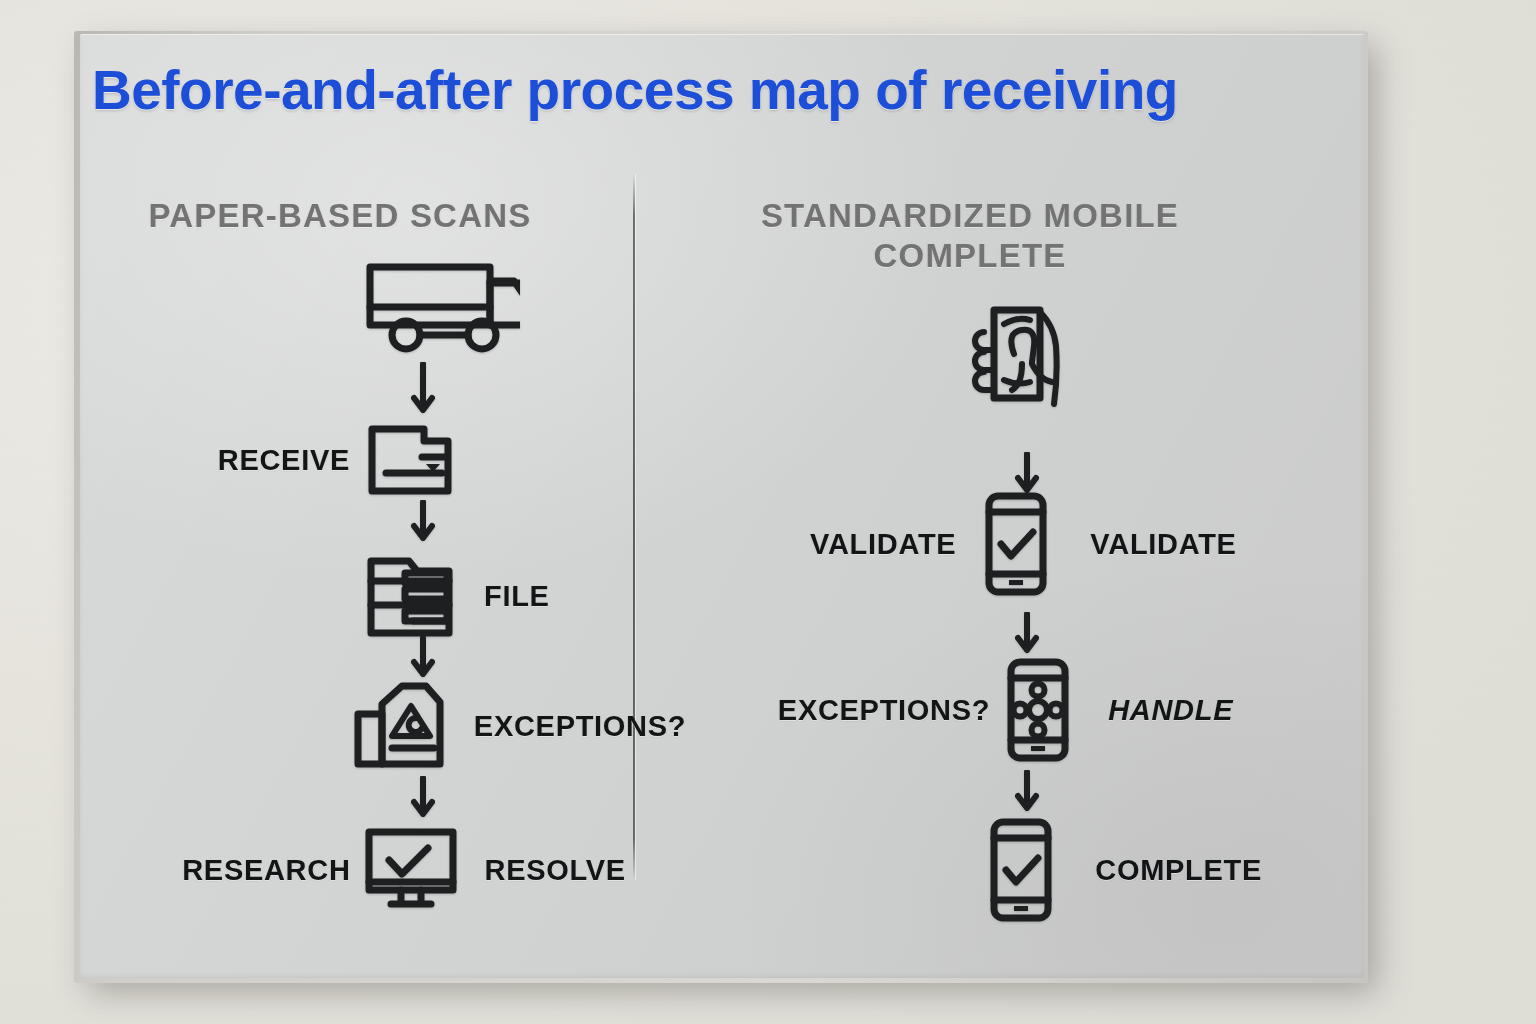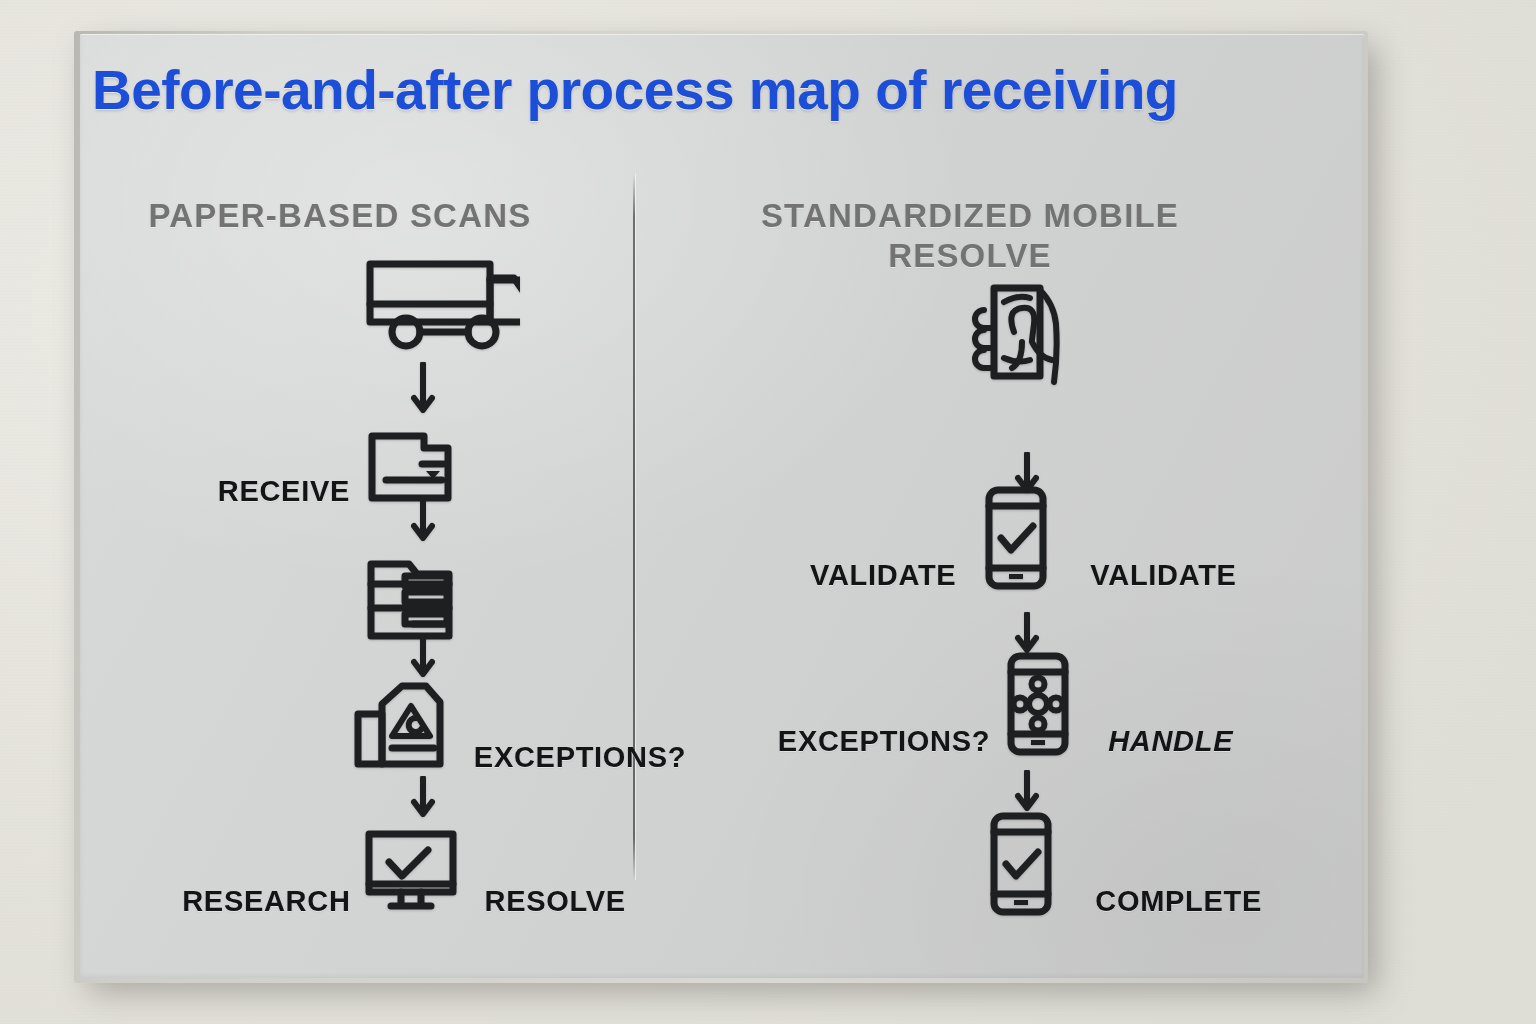--- a/index.html
+++ b/index.html
@@ -96,21 +96,21 @@
     left: 633px; top: 174px;
     width: 2px; height: 706px;
     background: linear-gradient(to bottom, rgba(40,42,44,0) 0%, rgba(40,42,44,.62) 6%, rgba(40,42,44,.7) 50%, rgba(40,42,44,.62) 94%, rgba(40,42,44,0) 100%);
     box-shadow: 1px 0 0 rgba(255,255,255,.5);
   }
 
   
   .row {
     position: absolute;
     display: flex;
-    align-items: flex-end;
+    align-items: center;
     height: 96px;
   }
   .row .lbl {
     font-size: 29px;
     font-weight: 700;
     letter-spacing: .7px;
     color: #131416;
     text-shadow: 0 1px 0 rgba(255,255,255,.55), 0 1px 2px rgba(0,0,0,.12);
     white-space: nowrap;
   }
@@ -145,21 +145,21 @@
 <div id="board-shadow"></div>
 <div id="board-edge"></div>
 
 <div id="board">
   <div id="board-sheen"></div>
 </div>
 
 <div id="title">Before-and-after process map of receiving</div>
 
 <div class="col-head" id="head-left">PAPER-BASED SCANS</div>
-<div class="col-head" id="head-right">STANDARDIZED MOBILE RESOLVE</div>
+<div class="col-head" id="head-right">STANDARDIZED MOBILE COMPLETE</div>
 
 <div id="divider"></div>
 
 <div class="row" style="left:230px; top:258px; width:420px;">
   <div class="icon-slot" style="flex:0 0 420px; width:420px;">
     <svg width="160" height="102" viewBox="0 0 160 102" aria-hidden="true">
       <path class="ink" d="M10 12 h120 v58 h-120 z"></path>
       <path class="ink" d="M130 28 h22 l14 0"></path>
       <path class="ink" d="M130 26 h24 l14 20 v24 h-38 z"></path>
       <path class="ink" d="M10 52 h120"></path>
@@ -200,20 +200,21 @@
     <svg width="94" height="90" viewBox="0 0 94 90" aria-hidden="true">
       <path class="ink" d="M8 10 h38 l8 10 h32 v62 h-78 z"></path>
       <path class="ink" d="M8 30 h78"></path>
       <path class="ink" d="M8 54 h78"></path>
       <path class="ink" d="M42 22 h42 v10 h-42 z"></path>
       <path class="ink" d="M42 38 h42 v10 h-42 z"></path>
       <path class="ink" d="M42 60 h42 v10 h-42 z"></path>
       <path class="ink" d="M50 70 h34"></path>
     </svg>
   </div>
+  <div class="lbl right" style="width:190px; padding-left:14px;">FILE</div>
 </div>
 <div class="arrow" style="left:410px; top:636px;">
   <svg width="26" height="48" viewBox="0 0 26 48">
       <path class="ink-thin" d="M13 2 v32"></path>
       <path class="ink-thin" d="M4 26 l9 12 l9 -12"></path>
     </svg>
 </div>
 
 <div class="row" style="left:160px; top:678px; width:560px;">
   <div class="lbl left" style="width:190px;"></div>

